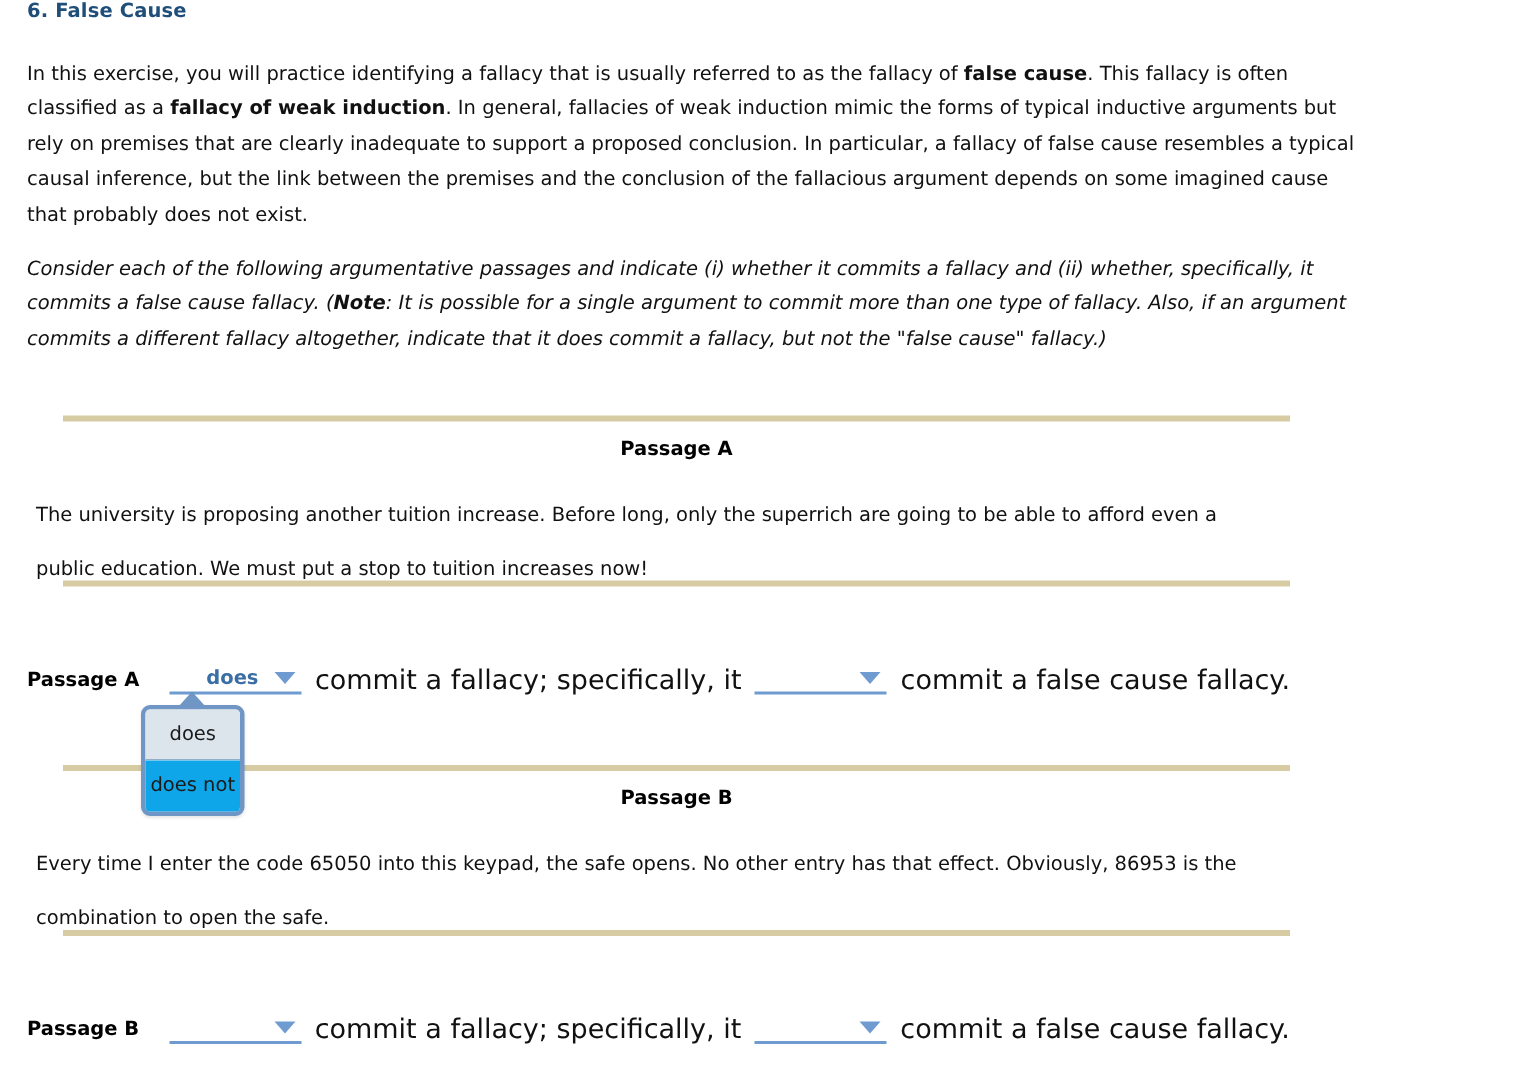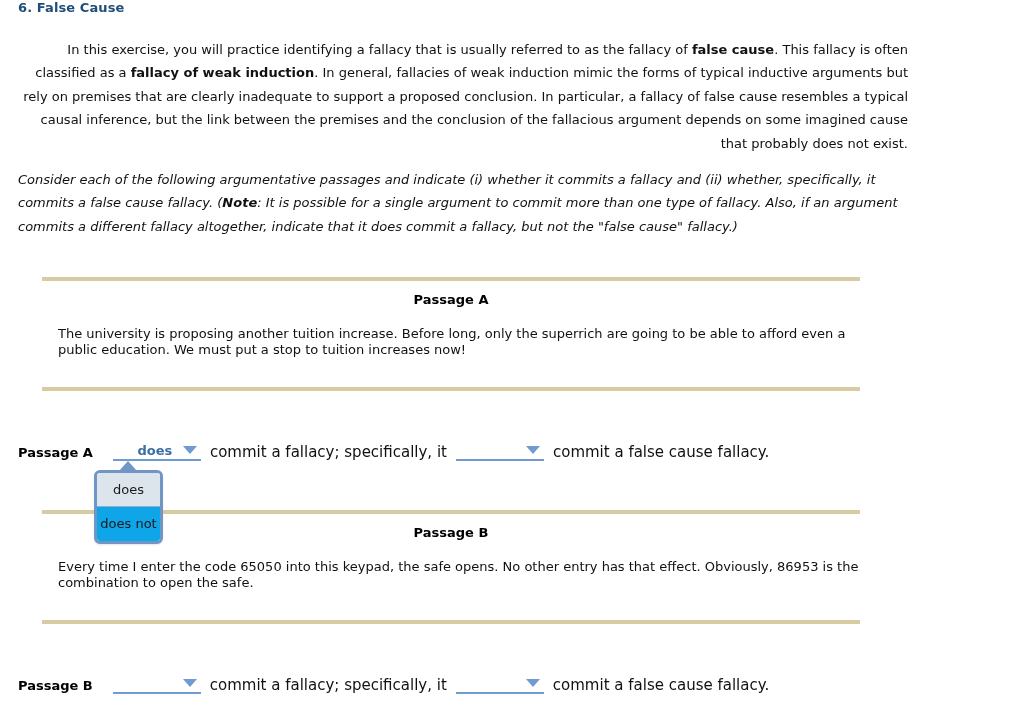--- a/index.html
+++ b/index.html
@@ -30,21 +30,21 @@
 
   
   .intro {
     position: absolute;
     left: 18px;
     top: 38px;
     width: 890px;
     line-height: 23.4px;
     font-size: 13px;
     color: #111111;
-    text-align: right;
+    text-align: left;
   }
   .intro b { font-weight: bold; }
 
   
   .instruction {
     position: absolute;
     left: 18px;
     top: 168px;
     width: 890px;
     line-height: 23.4px;
@@ -75,23 +75,23 @@
     text-align: center;
     font-weight: bold;
     font-size: 13px;
     color: #000000;
   }
   .passage-label.pa { top: 292px; }
   .passage-label.pb { top: 525px; }
 
   .passage-body {
     position: absolute;
-    left: 58px;
+    left: 24px;
     width: 818px;
-    line-height: 16px;
+    line-height: 36px;
     font-size: 13px;
     color: #111111;
   }
   .passage-body.pa { top: 326px; }
   .passage-body.pb { top: 559px; }
 
   
   .answer-row {
     position: absolute;
     left: 18px;
@@ -105,21 +105,21 @@
 
   .row-label {
     font-weight: bold;
     font-size: 13px;
     color: #000000;
     margin-right: 11px;
   }
 
   .frag {
     color: #111111;
-    font-size: 15px;
+    font-size: 18px;
   }
 
   
   .select-ctl {
     position: relative;
     display: inline-flex;
     align-items: center;
     justify-content: center;
     width: 88px;
     height: 18px;

